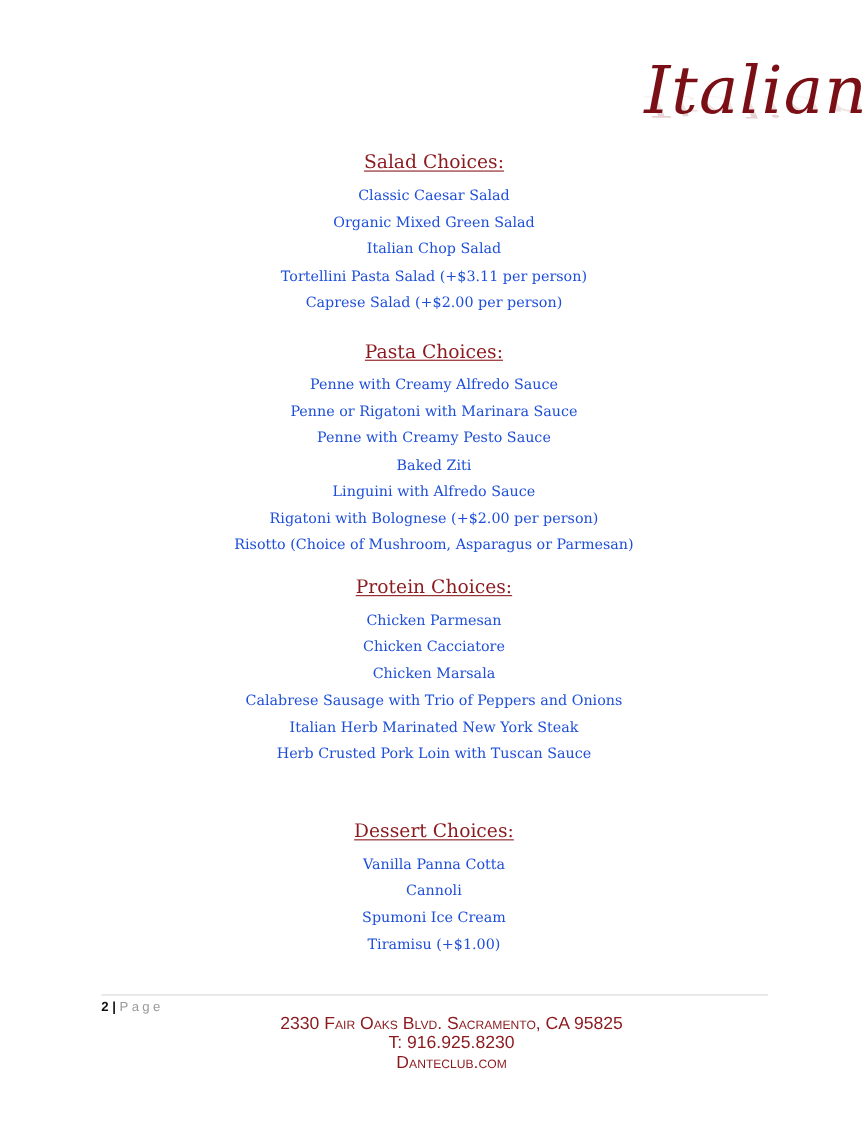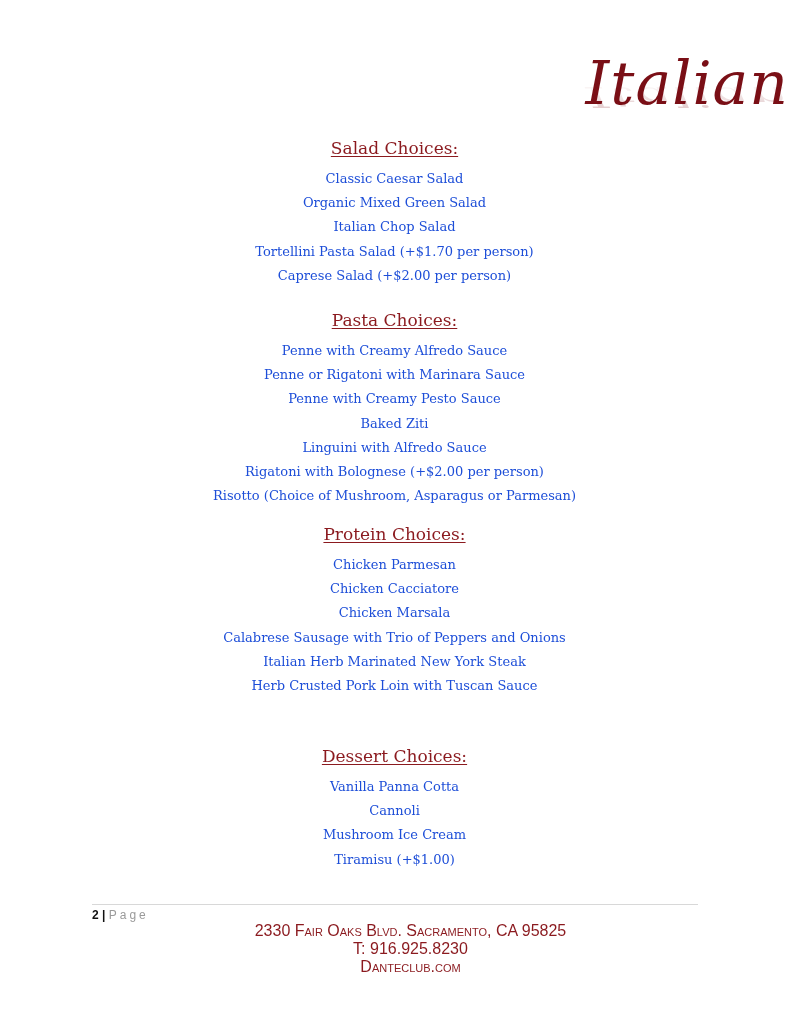--- a/index.html
+++ b/index.html
@@ -25,21 +25,21 @@
 <div class="title-wrap">
   <div class="title">Italian</div>
   <div class="title-reflect">Italian</div>
 </div>
 
 <div class="section" style="top:137px">
   <div class="heading">Salad Choices:</div>
   <div class="item">Classic Caesar Salad</div>
   <div class="item">Organic Mixed Green Salad</div>
   <div class="item">Italian Chop Salad</div>
-  <div class="item">Tortellini Pasta Salad (+$1.70 per person)</div>
+  <div class="item">Tortellini Pasta Salad (+$3.11 per person)</div>
   <div class="item">Caprese Salad (+$2.00 per person)</div>
 </div>
 
 <div class="section" style="top:309px">
   <div class="heading">Pasta Choices:</div>
   <div class="item">Penne with Creamy Alfredo Sauce</div>
   <div class="item">Penne or Rigatoni with Marinara Sauce</div>
   <div class="item">Penne with Creamy Pesto Sauce</div>
   <div class="item">Baked Ziti</div>
   <div class="item">Linguini with Alfredo Sauce</div>
@@ -54,21 +54,21 @@
   <div class="item">Chicken Marsala</div>
   <div class="item">Calabrese Sausage with Trio of Peppers and Onions</div>
   <div class="item">Italian Herb Marinated New York Steak</div>
   <div class="item">Herb Crusted Pork Loin with Tuscan Sauce</div>
 </div>
 
 <div class="section" style="top:745px">
   <div class="heading">Dessert Choices:</div>
   <div class="item">Vanilla Panna Cotta</div>
   <div class="item">Cannoli</div>
-  <div class="item">Mushroom Ice Cream</div>
+  <div class="item">Spumoni Ice Cream</div>
   <div class="item">Tiramisu (+$1.00)</div>
 </div>
 
 <div class="footer-rule"></div>
 <div class="page-num">
   <b>2</b>
   <span class="sep">|</span>
   <span class="pg">Page</span>
 </div>
 

